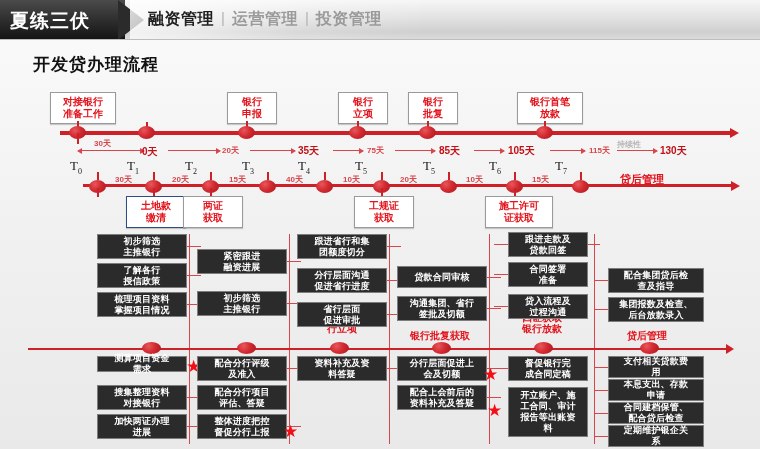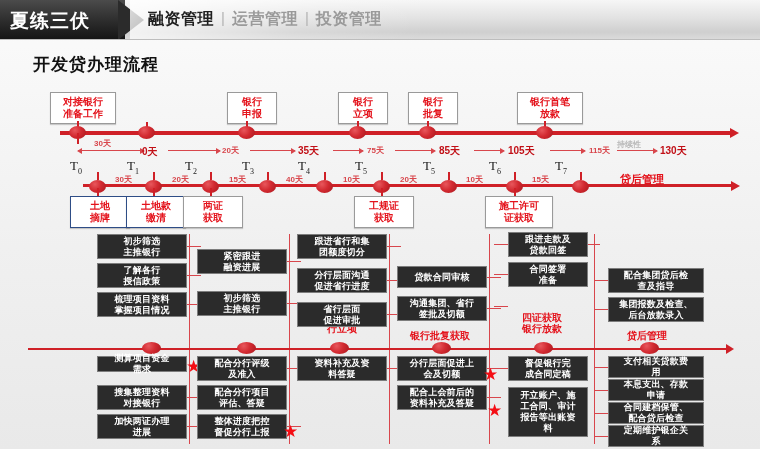--- a/index.html
+++ b/index.html
@@ -192,24 +192,20 @@
   <div class="day" style="left:466px;top:174px;">10天</div>
   <div class="day" style="left:532px;top:174px;">15天</div>
   <div class="postmgmt" style="left:620px;top:172px;">贷后管理</div>
 
   <div class="node-stem" style="left:97px;top:188px;height:9px;"></div>
   <div class="node-stem" style="left:153px;top:188px;height:9px;"></div>
   <div class="node-stem" style="left:210px;top:188px;height:9px;"></div>
   <div class="node-stem" style="left:381px;top:188px;height:9px;"></div>
   <div class="node-stem" style="left:514px;top:188px;height:9px;"></div>
 
-  <div class="tbox blue" style="left:70px;top:196px;width:50px;">
-    <div>土地</div>
-    <div>摘牌</div>
-  </div>
   <div class="tbox blue" style="left:126px;top:196px;width:50px;">
     <div>土地款</div>
     <div>缴清</div>
   </div>
   <div class="tbox" style="left:183px;top:196px;width:50px;">
     <div>两证</div>
     <div>获取</div>
   </div>
   <div class="tbox" style="left:354px;top:196px;width:50px;">
     <div>工规证</div>
@@ -342,20 +338,23 @@
   <div class="conn" style="left:487px;top:368px;width:14px;height:1px;border-top-width:1px;"></div>
   <div class="conn" style="left:487px;top:397px;width:14px;height:1px;border-top-width:1px;"></div>
   <div class="star" style="left:483px;top:366px;">★</div>
 
   <div class="bbox" style="left:508px;top:232px;width:80px;height:25px;">
     <span>跟进走款及<br>贷款回签</span>
     </div>
   <div class="bbox" style="left:508px;top:262px;width:80px;height:25px;">
     <span>合同签署<br>准备</span>
     </div>
+  <div class="bbox" style="left:508px;top:294px;width:80px;height:25px;">
+    <span>贷入流程及<br>过程沟通</span>
+    </div>
   <div class="bbox" style="left:508px;top:356px;width:80px;height:25px;">
     <span>督促银行完<br>成合同定稿</span>
     </div>
   <div class="bbox" style="left:508px;top:387px;width:80px;height:50px;">
     <span>开立账户、施<br>工合同、审计<br>报告等出账资<br>料</span>
     </div>
   <div class="conn" style="left:494px;top:244px;width:14px;height:1px;border-top-width:1px;"></div>
   <div class="conn" style="left:494px;top:274px;width:14px;height:1px;border-top-width:1px;"></div>
   <div class="conn" style="left:494px;top:306px;width:14px;height:1px;border-top-width:1px;"></div>
   <div class="conn" style="left:494px;top:368px;width:14px;height:1px;border-top-width:1px;"></div>

